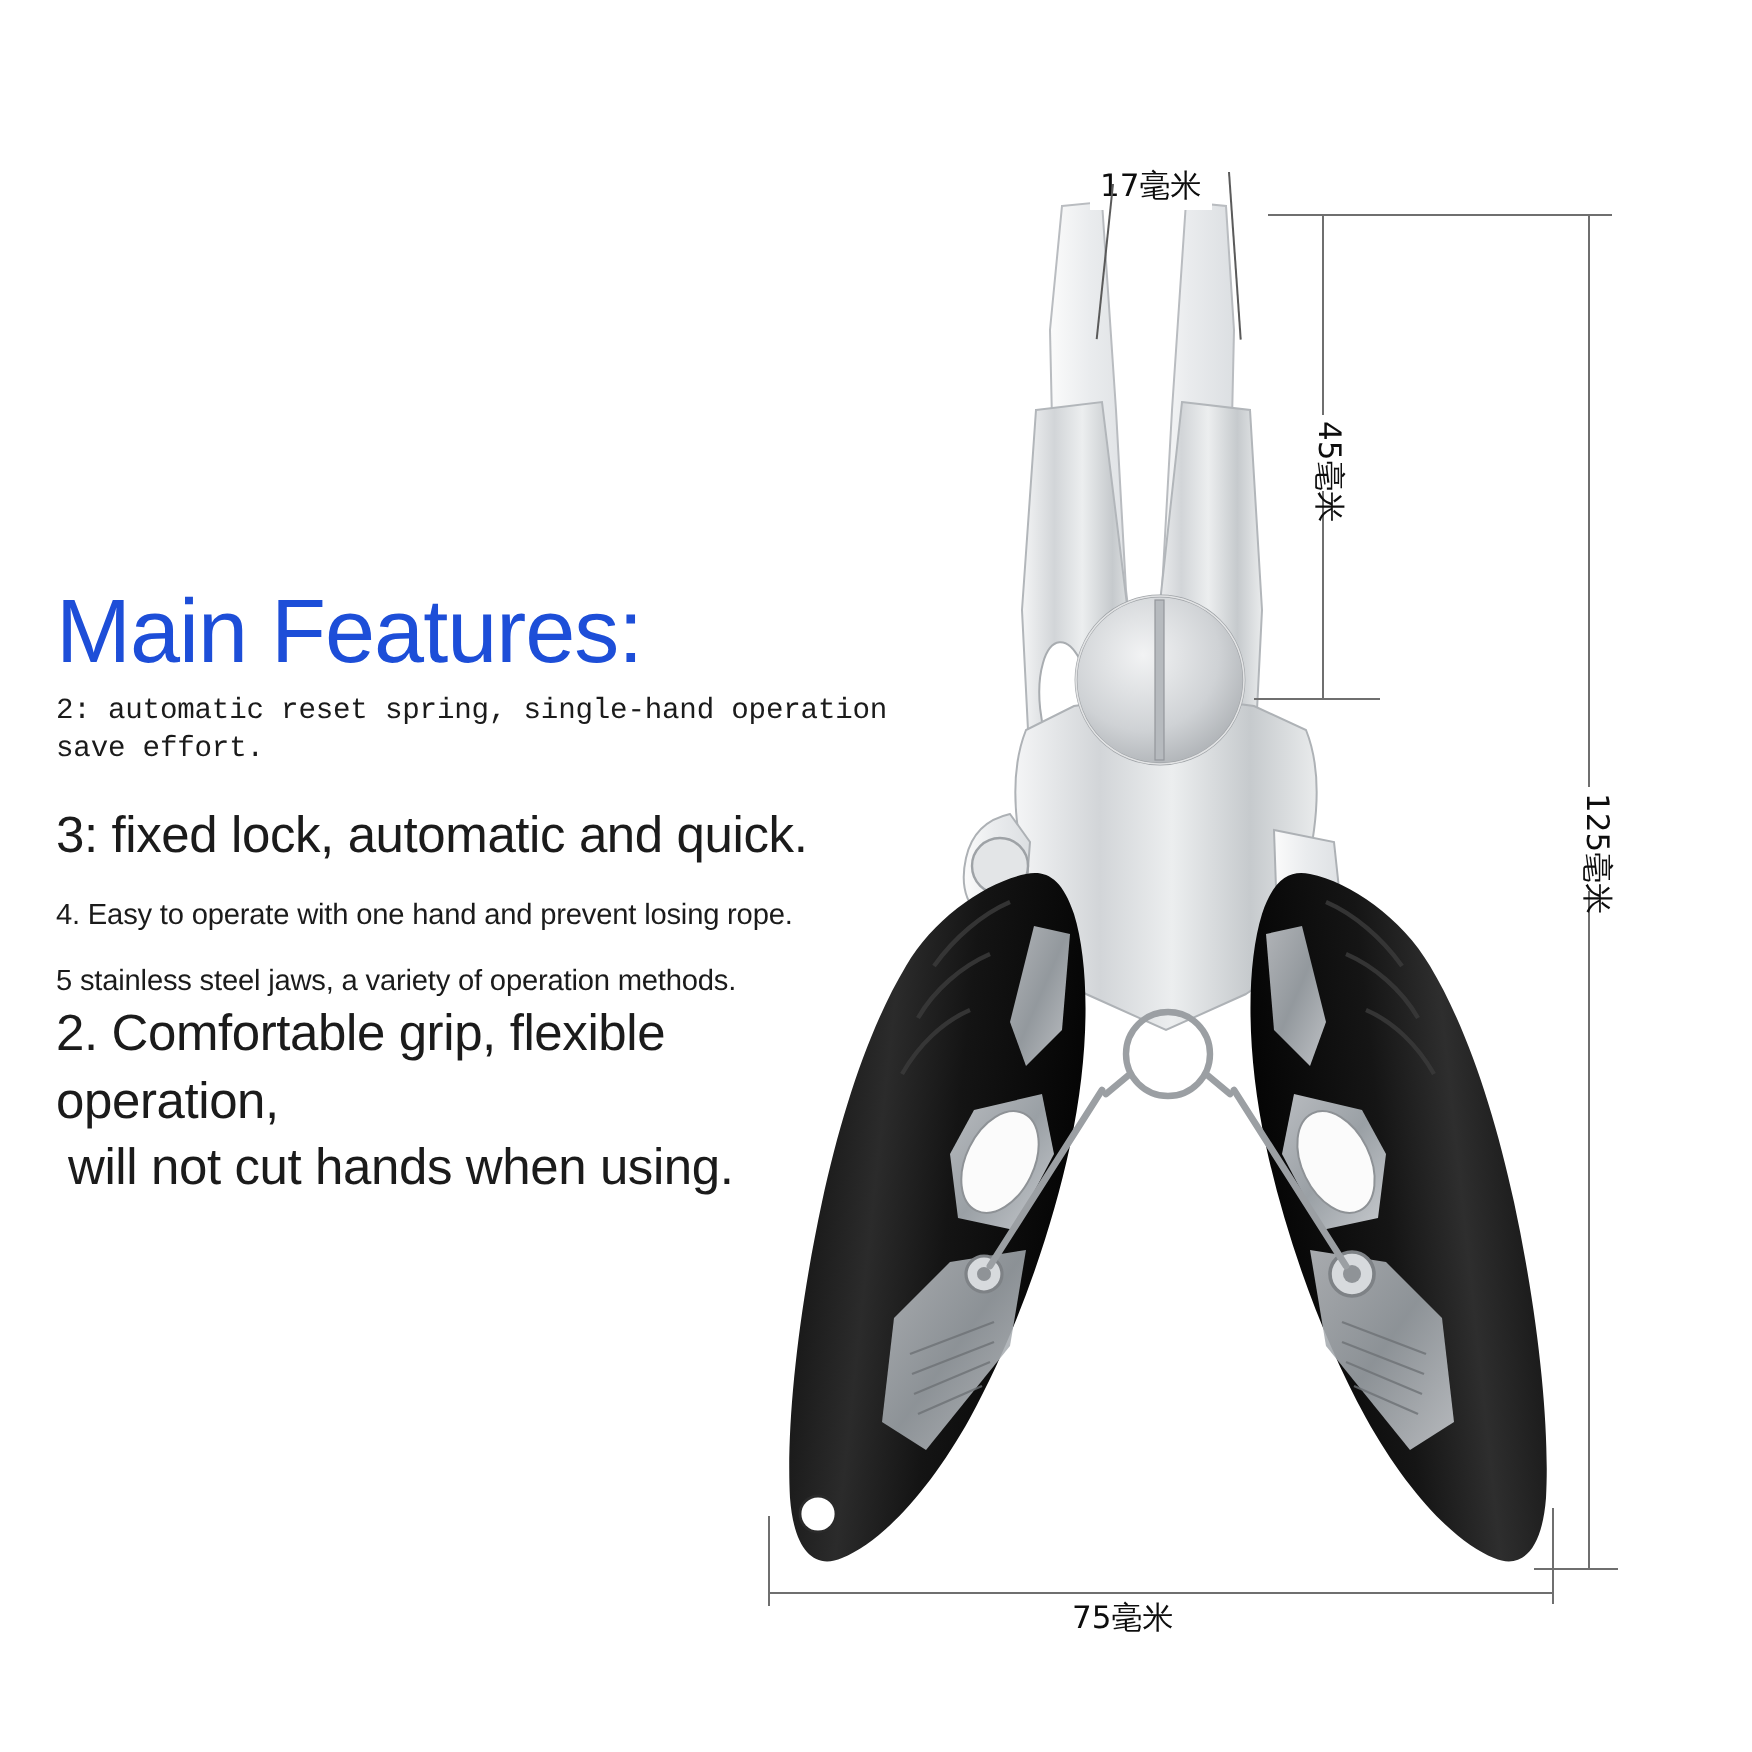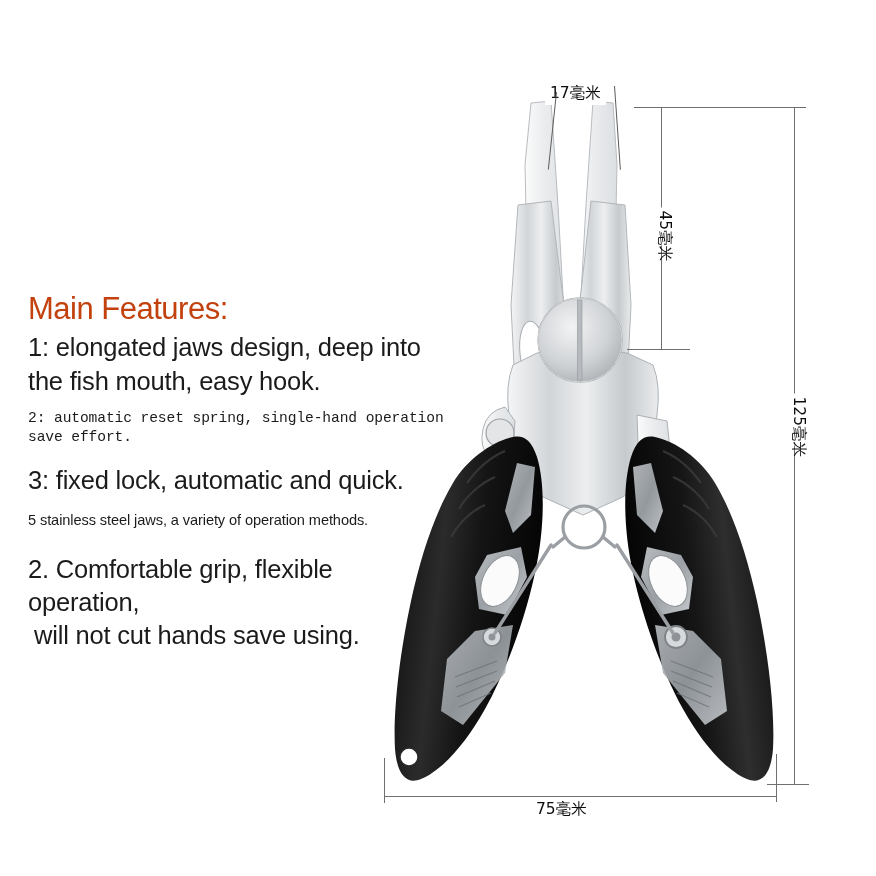--- a/index.html
+++ b/index.html
@@ -18,25 +18,25 @@
   }
 
   
   #features {
     position: absolute;
     left: 28px;
     top: 292px;
     width: 420px;
   }
   #features .title {
-    font-size: 31px;
+    font-size: 45px;
     line-height: 1.08;
     font-weight: 400;
     letter-spacing: -0.5px;
-    color: #c2410c;
+    color: #1d4ed8;
     margin: 0 0 6px 0;
     white-space: nowrap;
   }
   #features .feat {
     color: #1b1b1b;
     margin: 0;
   }
   #features .feat.big {
     font-size: 25.5px;
     line-height: 1.30;
@@ -45,21 +45,21 @@
   }
   #features .feat.small {
     font-size: 14.6px;
     line-height: 1.35;
     letter-spacing: -0.1px;
     margin-bottom: 13px;
   }
   #features .feat.big.f1 { margin-bottom: 11px; }
   #features .feat.big.f3 { margin-bottom: 14px; }
   #features .feat.small.f2 { margin-bottom: 16px; font-family: Liberation Mono, monospace; }
-  #features .feat.small.f5 { margin-bottom: 22px; }
+  #features .feat.small.f5 { margin-bottom: 0; }
   #features .feat.big.f6 .l2 { display: block; padding-left: 6px; }
 
   
   .dimline {
     position: absolute;
     background: #6f6f6f;
   }
   .dim-v { width: 1.4px; }
   .dim-h { height: 1.4px; }
   .tick-h { position: absolute; height: 1.4px; background: #6f6f6f; }
@@ -260,27 +260,27 @@
         <circle cx="229" cy="442" r="21" stroke-width="3.2"></circle>
         <path d="M210 452 L198 462"></path>
         <path d="M248 452 L260 462"></path>
       </g>
     </svg>
   </div>
 
   <div id="features">
     <h1 class="title">Main Features:</h1>
 
-    <p class="feat big f1">1: elongated jaws design, deep into the fish mouth, easy hook.</p>
     <p class="feat small f2">2: automatic reset spring, single-hand operation save effort.</p>
     <p class="feat big f3">3: fixed lock, automatic and quick.</p>
+    <p class="feat small f4">4. Easy to operate with one hand and prevent losing rope.</p>
     <p class="feat small f5">5 stainless steel jaws, a variety of operation methods.</p>
     <p class="feat big f6">
       <span class="l1">2. Comfortable grip, flexible operation,</span>
-      <span class="l2">will not cut hands save using.</span>
+      <span class="l2">will not cut hands when using.</span>
     </p>
   </div>
 
   <div class="dimlabel horiz" style="left:545px; top:70px;">17毫米</div>
   <div class="leader" style="left:556px; top:92px; height:78px; transform:rotate(6deg);"></div>
   <div class="leader" style="left:614px; top:86px; height:84px; transform:rotate(-4deg);"></div>
 
   <div class="dimline dim-v" style="left:661px; top:108px; height:242px;"></div>
   <div class="tick-h" style="left:634px; top:107px; width:56px;"></div>
   <div class="tick-h" style="left:627px; top:349px; width:63px;"></div>

